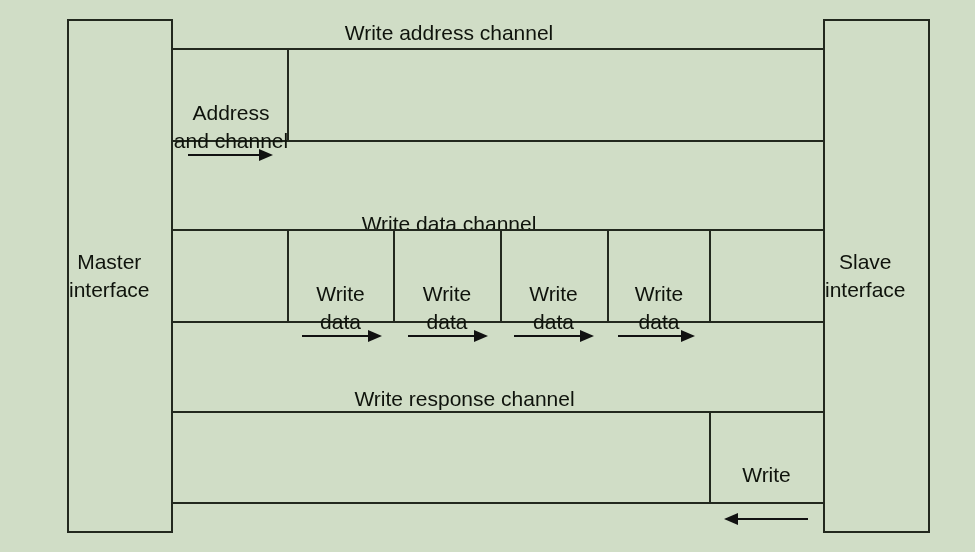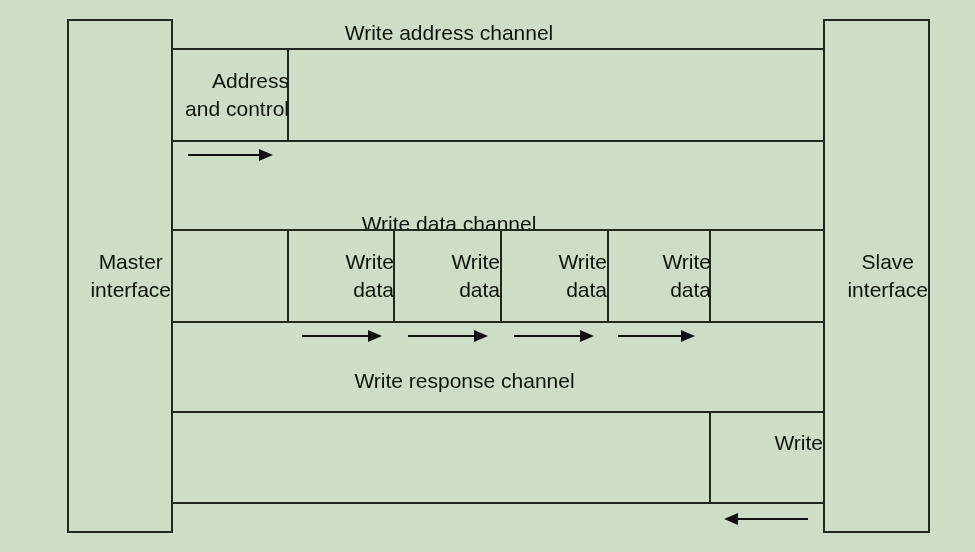--- a/index.html
+++ b/index.html
@@ -21,25 +21,25 @@
     width: 975px; height: 552px;
     background: var(--background);
     font-size: 21px;
   }
   
   .iface {
     position: absolute;
     top: 19px; height: 514px;
     border: 2px solid var(--border);
     display: flex; flex-direction: column;
-    align-items: flex-end; justify-content: center;
+    align-items: flex-start; justify-content: center;
     text-align: center;
   }
   .iface.master { left: 67px; width: 106px; }
-  .iface.slave  { left: 823px; width: 107px; padding-left: 36px; }
+  .iface.slave  { left: 823px; width: 107px; }
   .tline { display: block; line-height: 28px; }
   
   .hline {
     position: absolute;
     left: 173px; width: 650px; height: 2px;
     background: var(--border);
   }
   
   .vline {
     position: absolute;
@@ -50,22 +50,23 @@
   .ch-label {
     position: absolute;
     left: 173px; width: 552px;
     text-align: center;
     line-height: 24px;
     white-space: nowrap;
   }
   
   .cell-label {
     position: absolute;
-    text-align: right;
+    text-align: center;
     white-space: nowrap;
+    margin-top: 32px;
   }
   
   .arrow { position: absolute; height: 12px; }
   .arrow .shaft {
     position: absolute; top: 5px; height: 2px;
     background: var(--arrow);
   }
   .arrow .head {
     position: absolute; top: 0;
     width: 0; height: 0;
@@ -95,21 +96,21 @@
       <span class="tline">interface</span>
     </div>
   </div>
 
   <div class="ch-label" style="top:21px;">Write address channel</div>
   <div class="hline" style="top:48px;"></div>
   <div class="hline" style="top:140px;"></div>
   <div class="vline" style="left:287px; top:48px; height:94px;"></div>
   <div class="cell-label" style="left:173px; top:67px; width:116px;">
     <span class="tline">Address</span>
-    <span class="tline">and control</span>
+    <span class="tline">and channel</span>
   </div>
   <div class="arrow right" style="left:188px; top:149px; width:85px;">
     <span class="shaft"></span>
     <span class="head"></span>
   </div>
 
   <div class="ch-label" style="top:212px;">Write data channel</div>
   <div class="hline" style="top:229px;"></div>
   <div class="hline" style="top:321px;"></div>
   <div class="vline" style="left:287px; top:229px; height:94px;"></div>
@@ -145,21 +146,21 @@
   </div>
   <div class="arrow right" style="left:514px; top:330px; width:80px;">
     <span class="shaft"></span>
     <span class="head"></span>
   </div>
   <div class="arrow right" style="left:618px; top:330px; width:77px;">
     <span class="shaft"></span>
     <span class="head"></span>
   </div>
 
-  <div class="ch-label" style="top:369px;padding-left:31px;">Write response channel</div>
+  <div class="ch-label" style="top:387px;padding-left:31px;">Write response channel</div>
   <div class="hline" style="top:411px;"></div>
   <div class="hline" style="top:502px;"></div>
   <div class="vline" style="left:709px; top:411px; height:93px;"></div>
   <div class="cell-label" style="left:710px; top:429px; width:113px;">
     <span class="tline">Write</span>
   </div>
   <div class="arrow left" style="left:724px; top:513px; width:84px;">
     <span class="shaft"></span>
     <span class="head"></span>
   </div>

